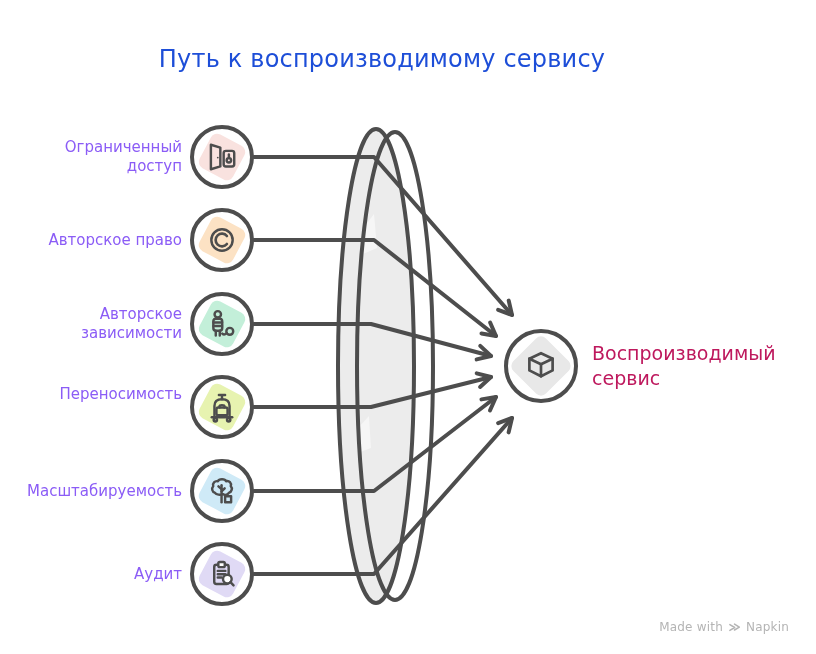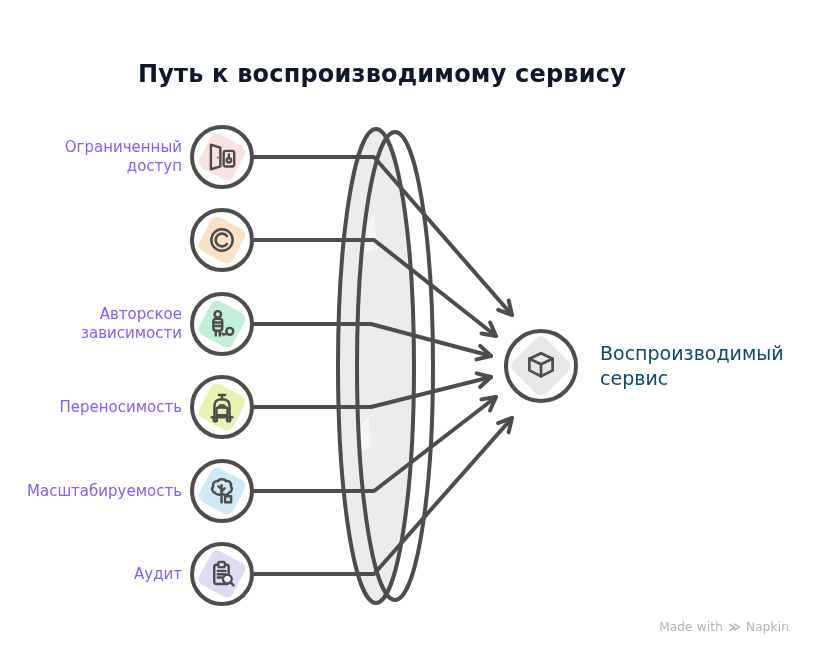--- a/index.html
+++ b/index.html
@@ -5,34 +5,34 @@
   html,body{margin:0;padding:0;}
   body{
     width:816px;height:654px;
     background:#ffffff;
     font-family:"DejaVu Sans","Liberation Sans",sans-serif;
     position:relative;overflow:hidden;
   }
   .stage{position:absolute;inset:0;width:816px;height:654px;}
 
   .title{
-    position:absolute;left:32px;top:60px;width:700px;
-    text-align:center;font-size:24px;font-weight:700;
-    color:#0f172a;letter-spacing:.2px;
+    position:absolute;left:32px;top:45px;width:700px;
+    text-align:center;font-size:24px;font-weight:400;
+    color:#1d4ed8;letter-spacing:.2px;
   }
 
   svg.lines{position:absolute;left:0;top:0;pointer-events:none;}
 
   .item-label{
     position:absolute;left:22px;width:160px;text-align:right;
     font-size:15px;line-height:19px;color:#8b5cf6;
     transform:translateY(-50%);
   }
   .item-label.l157{top:157px}.item-label.l240{top:240px}.item-label.l324{top:324px}
-  .item-label.l407{top:407px}.item-label.l491{top:491px}.item-label.l574{top:574px}
+  .item-label.l407{top:394px}.item-label.l491{top:491px}.item-label.l574{top:574px}
 
   .node{
     position:absolute;width:56px;height:56px;border-radius:50%;
     border:4px solid #4d4d4d;background:#ffffff;
     display:flex;align-items:center;justify-content:center;overflow:hidden;
   }
   .node.n1{left:190px;top:125px}.node.n2{left:190px;top:208px}
   .node.n3{left:190px;top:292px}.node.n4{left:190px;top:375px}
   .node.n5{left:190px;top:459px}.node.n6{left:190px;top:542px}
 
@@ -45,21 +45,21 @@
   .target-node{
     position:absolute;left:504px;top:329px;width:66px;height:66px;
     border-radius:50%;border:4px solid #4d4d4d;background:#ffffff;
     display:flex;align-items:center;justify-content:center;overflow:hidden;
   }
   .target-node .blob{width:46px;height:46px;transform:rotate(45deg);}
 
   .target-label{
     position:absolute;left:592px;top:366px;width:212px;
     transform:translateY(-50%);
-    font-size:19px;line-height:25px;color:#0c4a6e;margin-left:8px;
+    font-size:19px;line-height:25px;color:#be185d;
   }
 
   .watermark{
     position:absolute;right:27px;top:619px;height:16px;
     display:flex;align-items:center;gap:5px;
     font-size:12px;color:#b4b4b4;letter-spacing:.2px;
   }
 </style>
 </head>
 <body>
@@ -86,20 +86,21 @@
       <polyline points="254,324 371,324 491,356" marker-end="url(#arr)"></polyline>
       <polyline points="254,407 371,407 491,377" marker-end="url(#arr)"></polyline>
       <polyline points="254,491 374,491 496,397" marker-end="url(#arr)"></polyline>
       <polyline points="254,574 374,574 512,418" marker-end="url(#arr)"></polyline>
     </g>
   </svg>
 
   <div class="title">Путь к воспроизводимому сервису</div>
 
   <div class="item-label l157">Ограниченный доступ</div>
+  <div class="item-label l240">Авторское право</div>
   <div class="item-label l324">Авторское зависимости</div>
   <div class="item-label l407">Переносимость</div>
   <div class="item-label l491">Масштабируемость</div>
   <div class="item-label l574">Аудит</div>
 
   <div class="node n1">
     <span class="blob" style="background: rgb(249, 226, 223);"></span>
     <svg width="40" height="40" viewBox="0 0 36 36" fill="none" stroke="#4d4d4d" stroke-width="2.2" stroke-linecap="round" stroke-linejoin="round">
       <path d="M8,7 L16.5,9.5 L16.5,26.5 L8,29 Z"></path>
       <circle cx="14.2" cy="18.5" r="0.8" fill="#4d4d4d" stroke="none"></circle>

